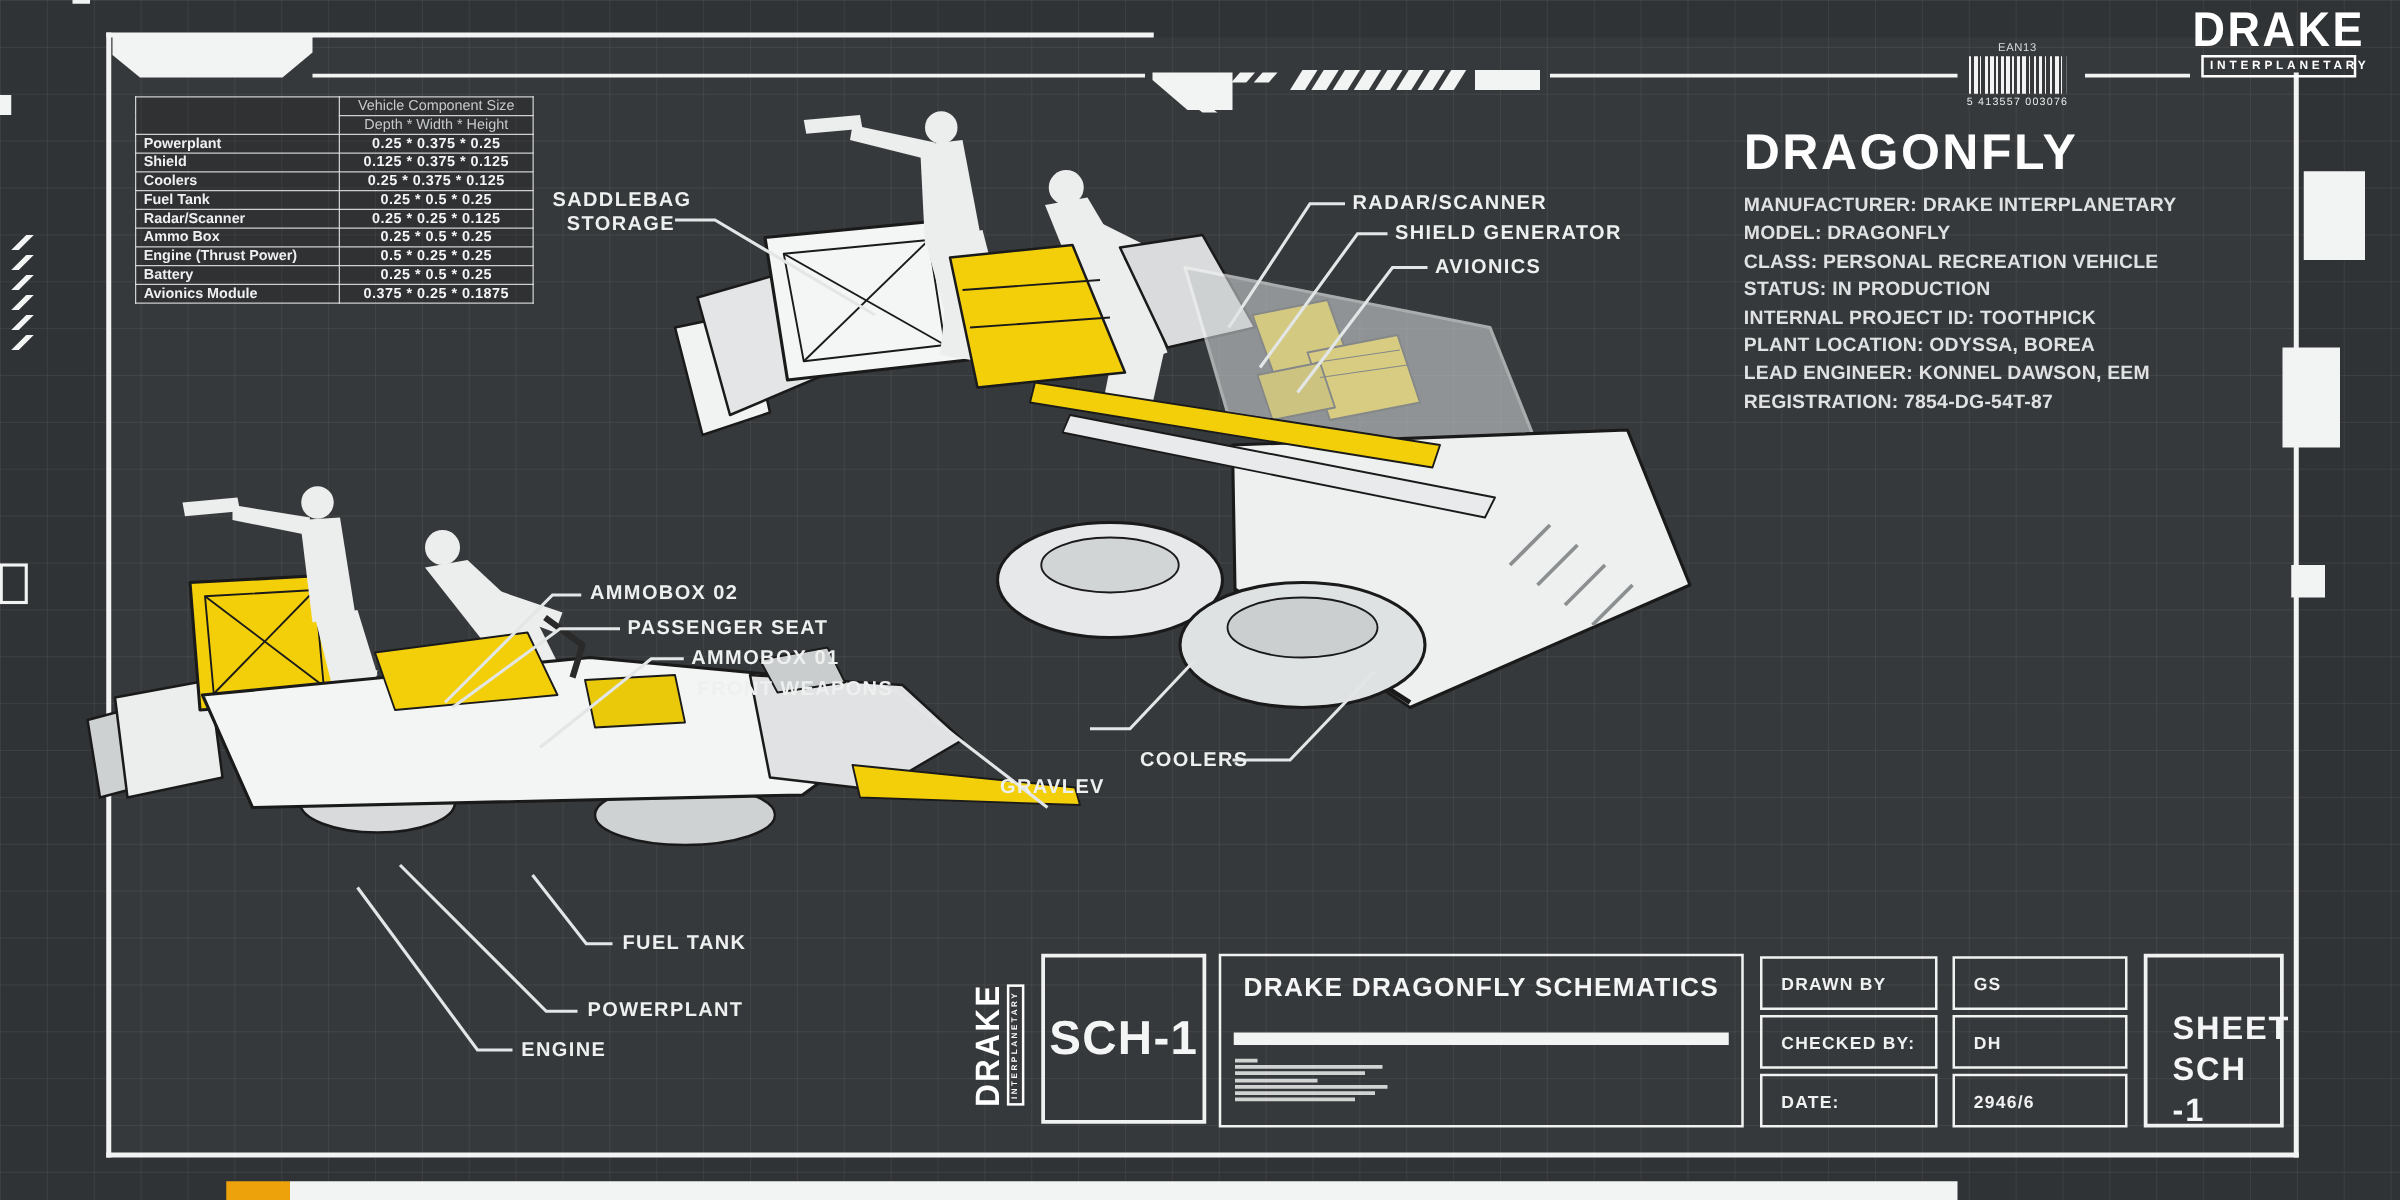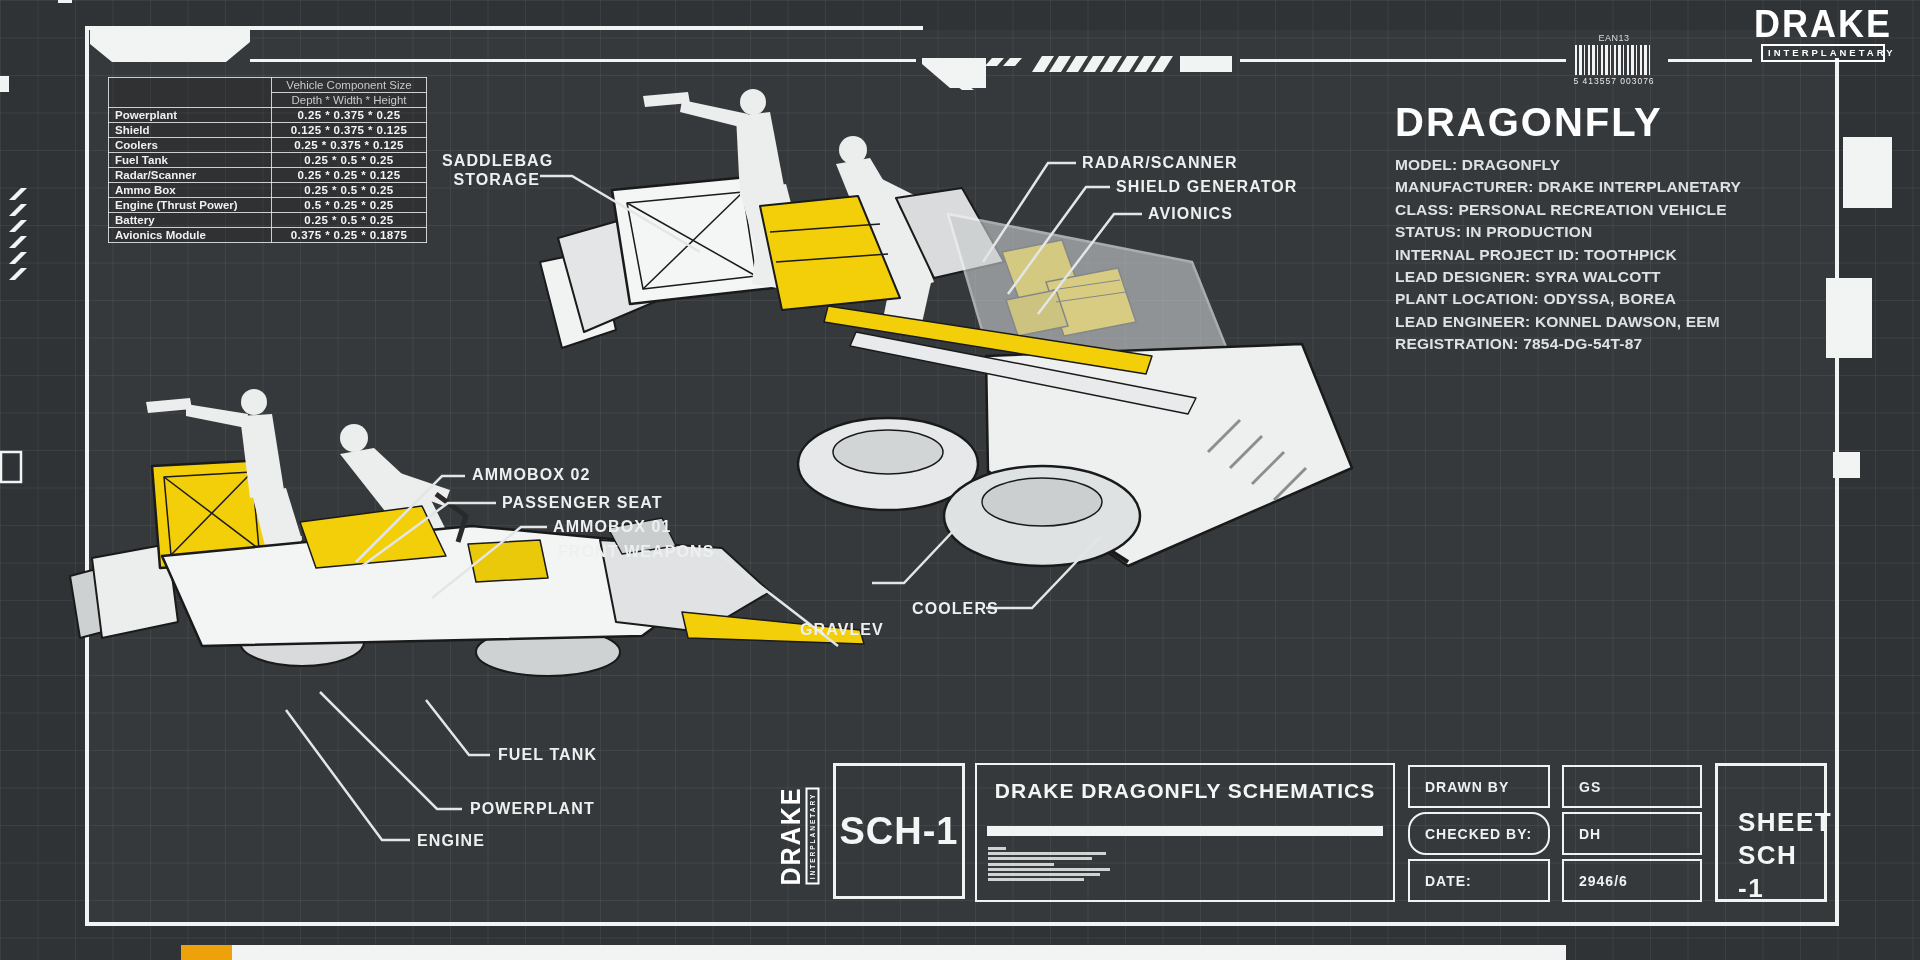--- a/index.html
+++ b/index.html
@@ -262,26 +262,25 @@
     <tr>
           <td class="cname">Avionics Module</td>
           <td class="cval">0.375 * 0.25 * 0.1875</td>
         </tr>
   </tbody>
     </table>
 
   <div class="abs" style="left:1395px;top:100px;">
     <div class="spec-title">DRAGONFLY</div>
     <div style="margin-top:9px;">
+      <div class="spec-line">MANUFACTURER: DRAKE INTERPLANETARY</div>
       <div class="spec-line">MODEL: DRAGONFLY</div>
-      <div class="spec-line">MANUFACTURER: DRAKE INTERPLANETARY</div>
       <div class="spec-line">CLASS: PERSONAL RECREATION VEHICLE</div>
       <div class="spec-line">STATUS: IN PRODUCTION</div>
       <div class="spec-line">INTERNAL PROJECT ID: TOOTHPICK</div>
-      <div class="spec-line">LEAD DESIGNER: SYRA WALCOTT</div>
       <div class="spec-line">PLANT LOCATION: ODYSSA, BOREA</div>
       <div class="spec-line">LEAD ENGINEER: KONNEL DAWSON, EEM</div>
       <div class="spec-line">REGISTRATION: 7854-DG-54T-87</div>
     </div>
   </div>
 
   <div class="callout wrap" style="left:442px;top:151px;width:98px;">SADDLEBAG STORAGE</div>
   <div class="callout" style="left:1082px;top:154px;">RADAR/SCANNER</div>
   <div class="callout" style="left:1116px;top:178px;">SHIELD GENERATOR</div>
   <div class="callout" style="left:1148px;top:205px;">AVIONICS</div>
@@ -322,21 +321,21 @@
         <div style="width:104px;"></div>
       <div style="width:66px;"></div>
         <div style="width:122px;"></div>
         <div style="width:112px;"></div>
       <div style="width:96px;"></div>
     </div>
   </div>
 
   <div class="tb-cell" style="left:1408px;top:765px;width:142px;height:43px;">DRAWN BY</div>
   <div class="tb-cell" style="left:1562px;top:765px;width:140px;height:43px;">GS</div>
-  <div class="tb-cell" style="left:1408px;top:812px;width:142px;height:43px;border-radius:18px;">CHECKED BY:</div>
+  <div class="tb-cell" style="left:1408px;top:812px;width:142px;height:43px;">CHECKED BY:</div>
   <div class="tb-cell" style="left:1562px;top:812px;width:140px;height:43px;">DH</div>
   <div class="tb-cell" style="left:1408px;top:859px;width:142px;height:43px;">DATE:</div>
   <div class="tb-cell" style="left:1562px;top:859px;width:140px;height:43px;">2946/6</div>
 
   <div class="tb-box" style="left:1715px;top:763px;width:112px;height:139px;">
     <div class="sheet-label">
       <div>SHEET</div>
       <div>SCH -1</div>
     </div>
   </div>

